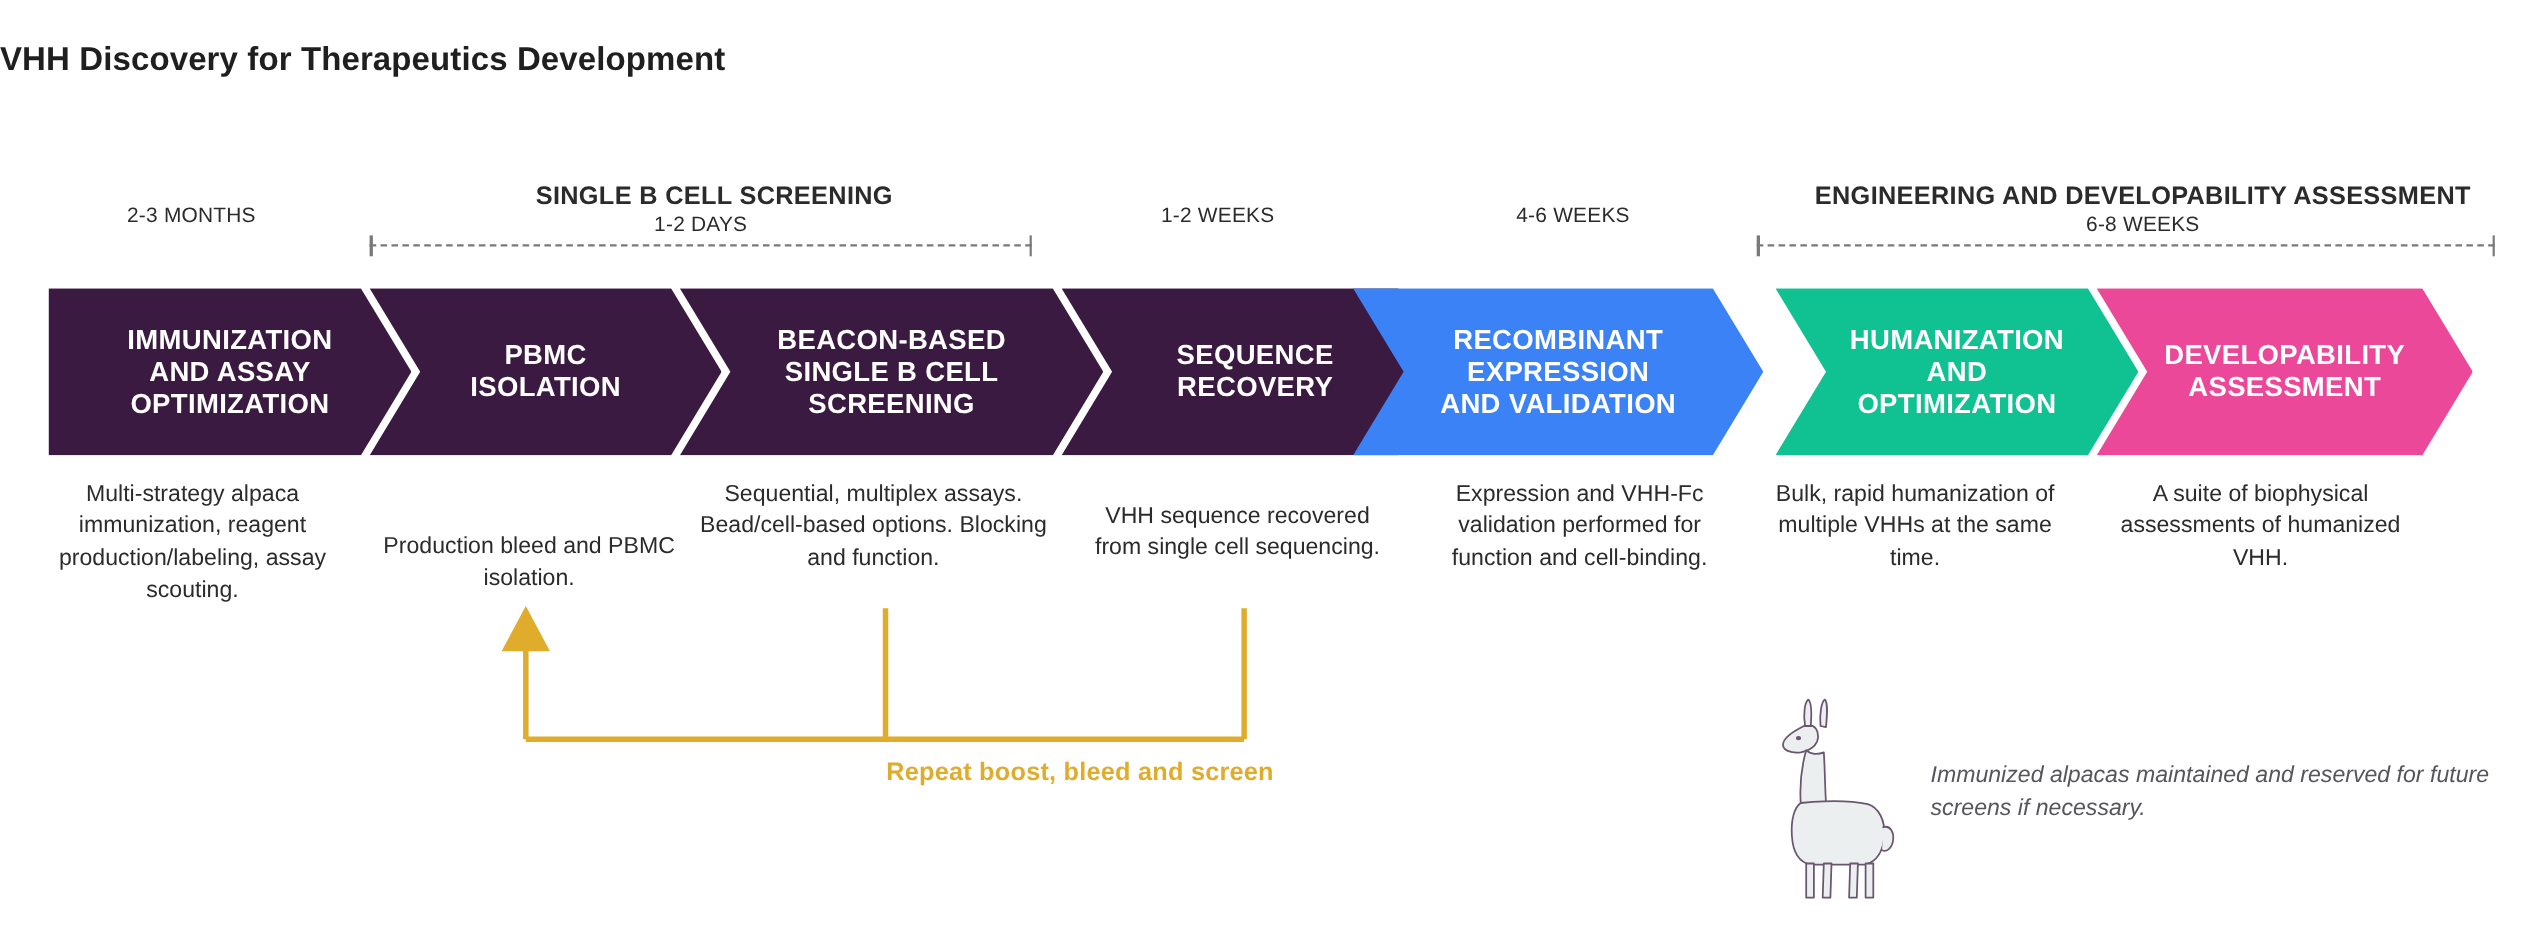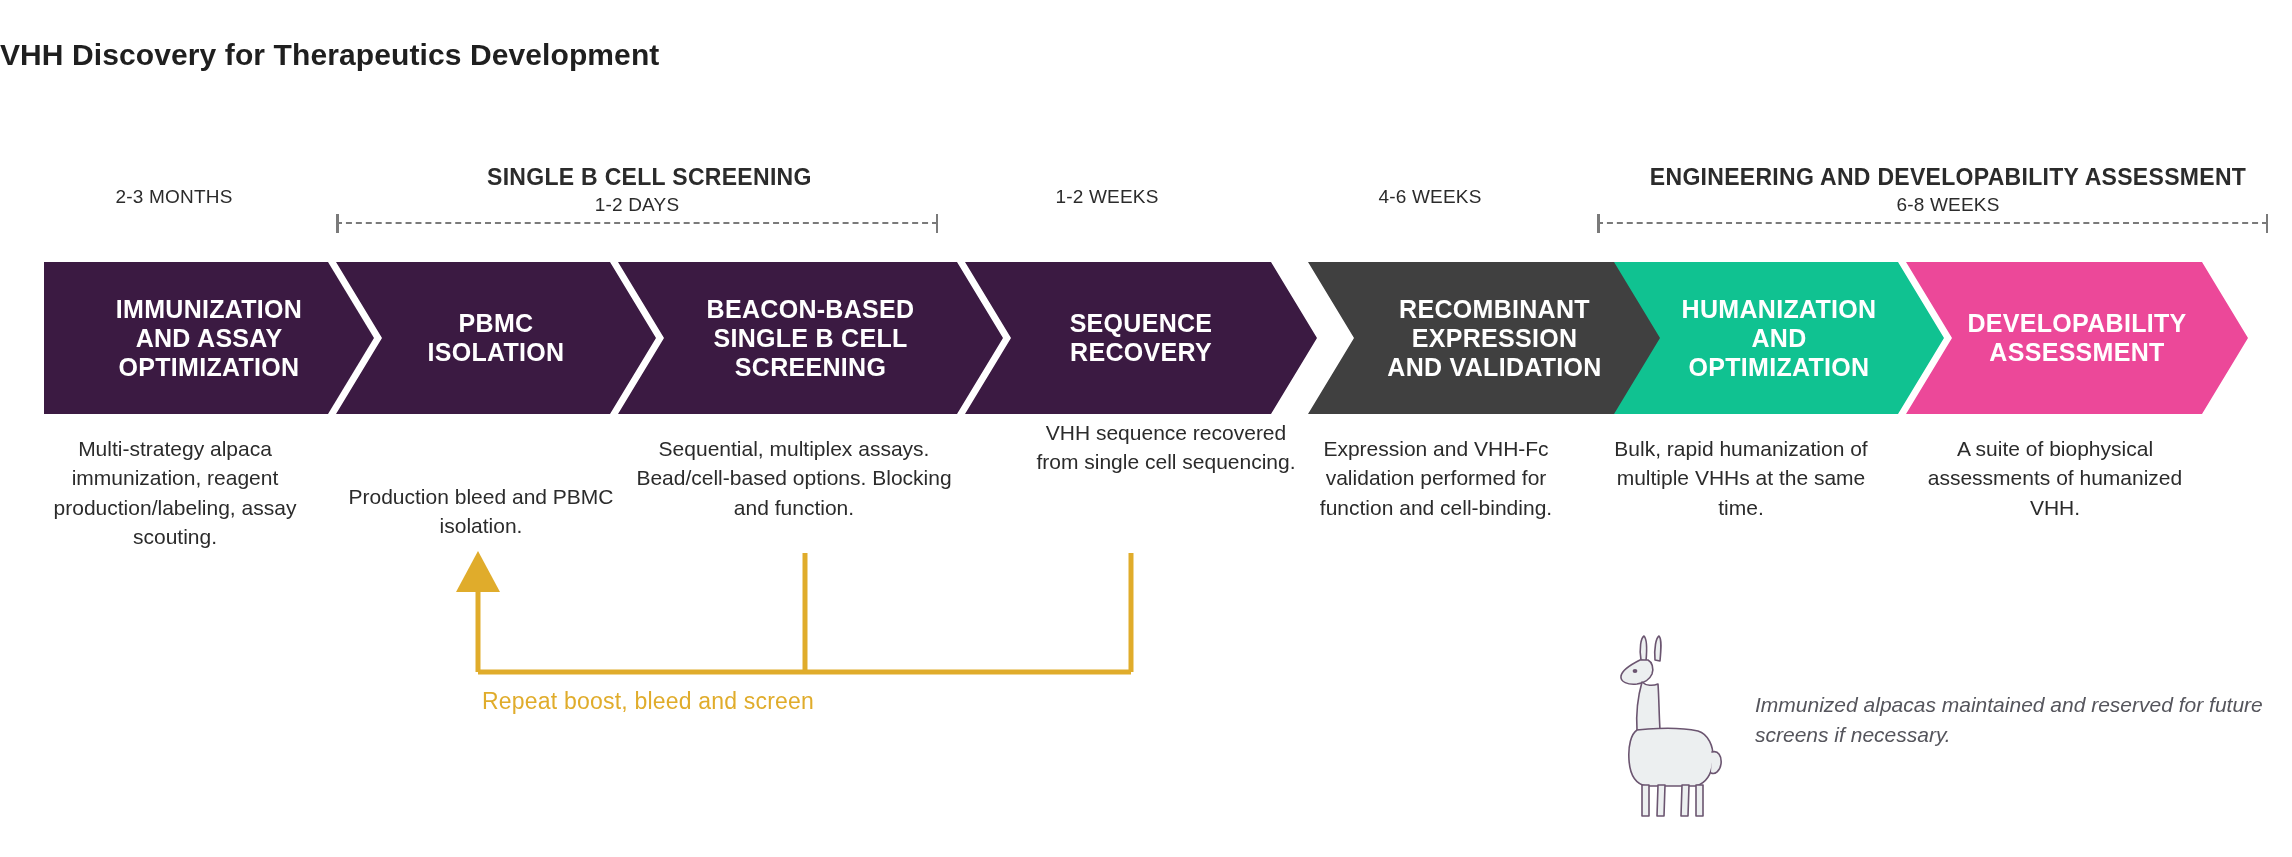--- a/index.html
+++ b/index.html
@@ -119,25 +119,25 @@
   
   #repeat-loop {
     position: absolute;
     left: 0; top: 0;
     width: 2292px; height: 857px;
     pointer-events: none;
   }
   #repeat-label {
     position: absolute;
     top: 688px;
-    left: 482px;
+    left: 498px;
     width: 660px;
-    text-align: left;
+    text-align: right;
     font-size: 23px;
-    font-weight: normal;
+    font-weight: bold;
     color: #e0ac2b;
     letter-spacing: 0.2px;
   }
 
   
   #alpaca-illustration {
     position: absolute;
     left: 1618px;
     top: 630px;
     width: 120px;
@@ -202,38 +202,38 @@
   </div>
 
   <div class="chev mid" style="left:921px; width:352px; background:#3B1A42;">
     <span class="chev-label">SEQUENCE<br>RECOVERY</span>
   </div>
 
   <div class="chev mid" style="left:574px; width:385px; background:#3B1A42;">
     <span class="chev-label">BEACON-BASED<br>SINGLE B CELL<br>SCREENING</span>
   </div>
 
-  <div class="chev mid" style="left:1264px; width:373px; background:#404040;">
+  <div class="chev mid" style="left:1186px; width:373px; background:#3b82f6;">
     <span class="chev-label">RECOMBINANT<br>EXPRESSION<br>AND VALIDATION</span>
   </div>
 
   <div class="chev mid" style="left:1570px; width:330px; background:#10C291;">
     <span class="chev-label">HUMANIZATION<br>AND<br>OPTIMIZATION</span>
   </div>
 
   <div class="chev last" style="left:1862px; width:342px; background:#ec4899;">
     <span class="chev-label">DEVELOPABILITY<br>ASSESSMENT</span>
   </div>
 
 </div>
 
 <div class="desc" style="left:40px; top:434px; width:270px;">Multi-strategy alpaca immunization, reagent production/labeling, assay scouting.</div>
 <div class="desc" style="left:345px; top:434px; width:272px;margin-top:48px;">Production bleed and PBMC isolation.</div>
 <div class="desc" style="left:630px; top:434px; width:328px;">Sequential, multiplex assays. Bead/cell-based options. Blocking and function.</div>
-<div class="desc" style="left:990px; top:418px; width:270px;margin-left:41px;">VHH sequence recovered from single cell sequencing.</div>
+<div class="desc" style="left:990px; top:454px; width:270px;">VHH sequence recovered from single cell sequencing.</div>
 <div class="desc" style="left:1300px; top:434px; width:272px;">Expression and VHH-Fc validation performed for function and cell-binding.</div>
 <div class="desc" style="left:1600px; top:434px; width:282px;">Bulk, rapid humanization of multiple VHHs at the same time.</div>
 <div class="desc" style="left:1920px; top:434px; width:270px;">A suite of biophysical assessments of humanized VHH.</div>
 
 <svg id="repeat-loop" viewBox="0 0 2292 857" preserveAspectRatio="none" xmlns="http://www.w3.org/2000/svg">
   <g stroke="#E0AC2B" stroke-width="5" fill="none">
 
     <path d="M478,672 L478,580"></path>
 
     <path d="M478,672 L1131,672"></path>

